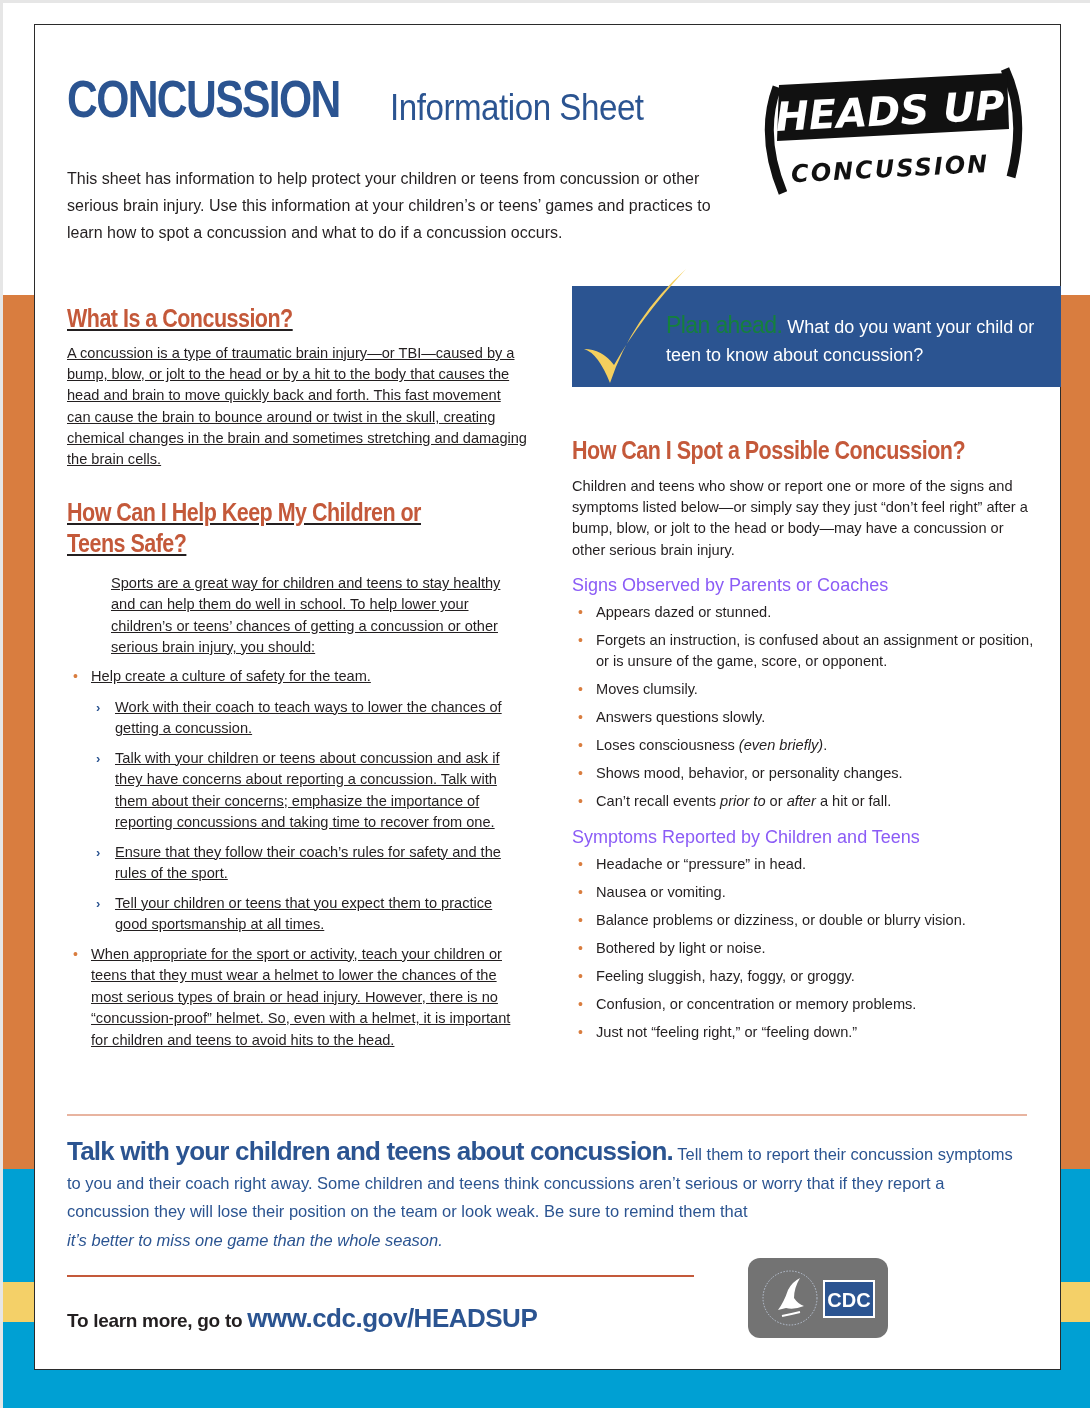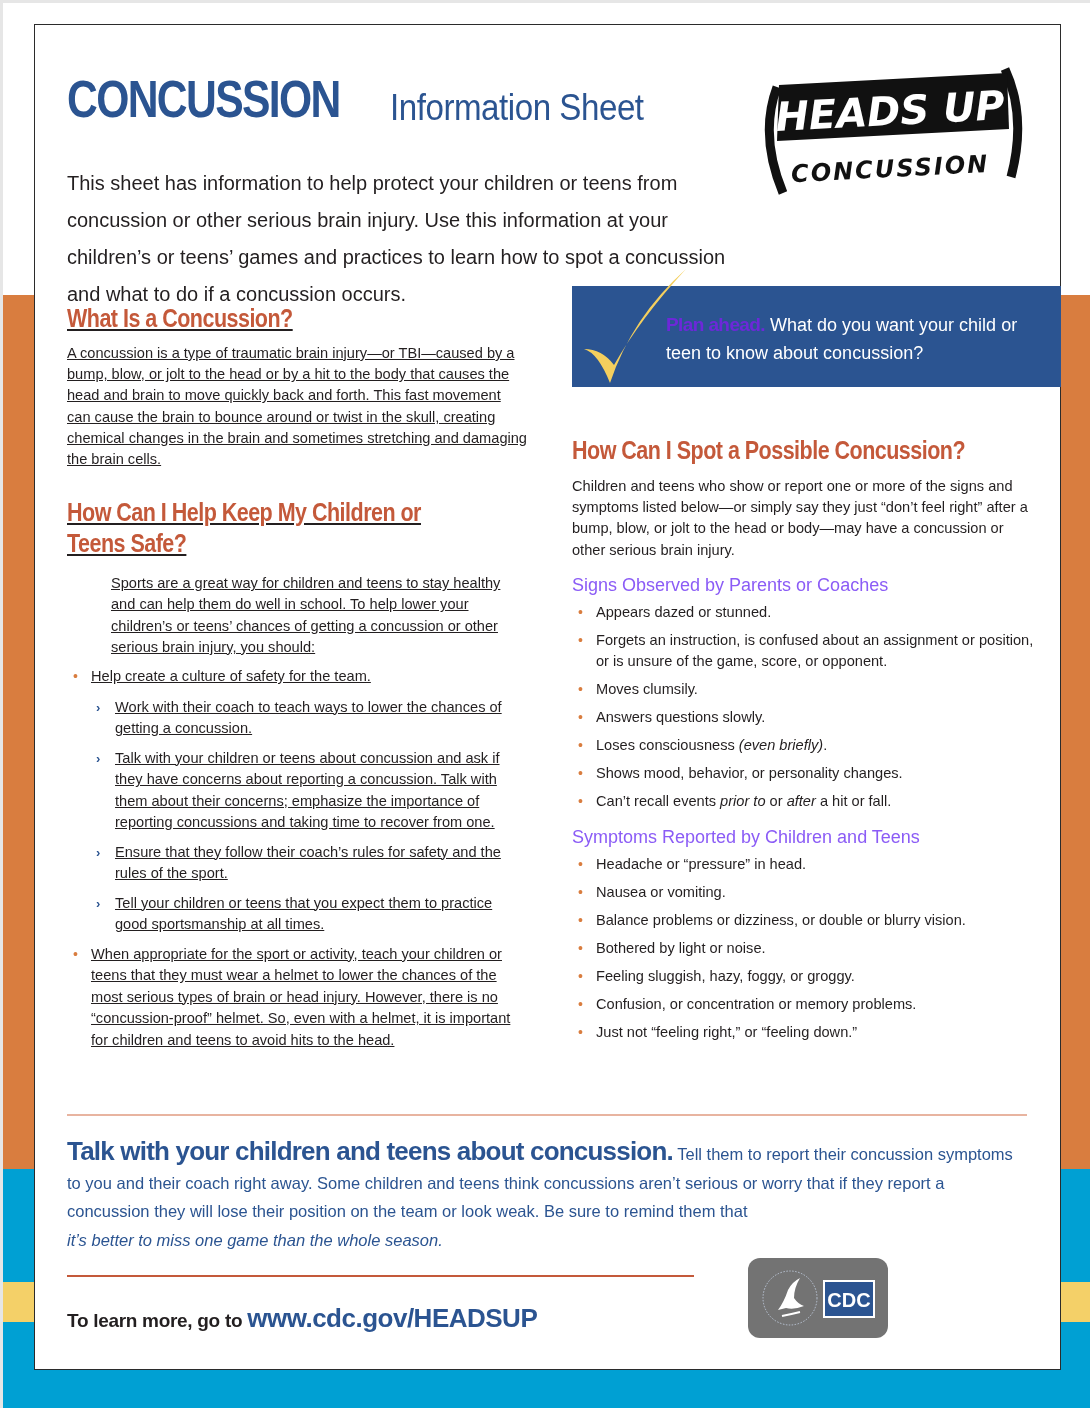--- a/index.html
+++ b/index.html
@@ -14,42 +14,42 @@
   .band-blue1 { top: 1169px; height: 113px; background: #00a0d3; }
   .band-yellow { top: 1282px; height: 40px; background: #f4d068; }
   .band-blue2 { top: 1322px; height: 86px; background: #00a0d3; }
 
   .sheet { position: absolute; left: 34px; top: 24px; width: 1027px; height: 1346px; background: #fff; border: 1.5px solid #2b2b2b; }
 
   .title-row { position: absolute; left: 32px; top: 44px; white-space: nowrap; }
   .title-main { font-family: "Liberation Sans", sans-serif; font-weight: 700; font-size: 52px; color: #2b5491; letter-spacing: -2px; transform: scaleX(0.82); transform-origin: left; display: inline-block; }
   .title-sub { font-family: "Liberation Sans", sans-serif; font-size: 36px; color: #2b5491; position: absolute; left: 323px; top: 18px; letter-spacing: -0.5px; transform: scaleX(0.92); transform-origin: left; }
 
-  .intro { position: absolute; left: 32px; top: 140px; width: 660px; font-size: 20px; line-height: 37px; color: #231f20; }
+  .intro { position: absolute; left: 32px; top: 140px; width: 660px; font-size: 16px; line-height: 27px; color: #231f20; }
 
   .logo { position: absolute; left: 720px; top: 40px; width: 270px; height: 135px; }
 
   .col-left { position: absolute; left: 32px; top: 278px; width: 460px; text-decoration: underline; }
   .col-right { position: absolute; left: 537px; top: 410px; width: 465px; }
 
   h2.sec { color: #c4593a; font-size: 25px; font-weight: 700; line-height: 31px; letter-spacing: -0.6px; transform: scaleX(0.86); transform-origin: left; white-space: nowrap; }
   .body-text { font-size: 14.6px; line-height: 21.2px; color: #231f20; }
   h3.sub { color: #8b5cf6; font-size: 18px; font-weight: 400; margin-top: 14px; margin-bottom: 6px; }
 
   ul.bullets { list-style: none; margin-top: 8px; }
   ul.bullets > li { position: relative; padding-left: 24px; font-size: 14.6px; line-height: 21.5px; margin-bottom: 6.5px; }
   ul.bullets > li .dot { position: absolute; left: 6px; top: 0; color: #d97d3f; font-size: 14px; }
   ul.sub-bullets { list-style: none; margin-top: 9px; }
   ul.sub-bullets > li { position: relative; padding-left: 24px; font-size: 14.6px; line-height: 21.5px; margin-bottom: 8px; }
   ul.sub-bullets > li .chev { position: absolute; left: 5px; top: 0; color: #2b5491; font-weight: 700; font-size: 13px; }
 
   .plan-box { position: absolute; left: 537px; top: 261px; width: 489px; height: 101px; background: #2b5491; }
   .plan-check { position: absolute; left: 545px; top: 242px; width: 110px; height: 130px; }
   .plan-text { position: absolute; left: 631px; top: 286px; width: 380px; color: #fff; font-size: 18px; line-height: 28px; }
-  .plan-strong { color: #6d28d9; font-weight: 700; font-size: 19px; letter-spacing: -0.6px; }
+  .plan-strong { color: #15803d; font-weight: 400; font-size: 23px; letter-spacing: -0.6px; }
 
   .divider-top { position: absolute; left: 32px; top: 1089px; width: 960px; height: 2px; background: #e8b4a0; }
   .talk { position: absolute; left: 32px; top: 1112px; width: 960px; color: #2b5491; font-size: 16.5px; line-height: 28.5px; }
   .talk-strong { font-weight: 700; font-size: 26px; letter-spacing: -0.8px; }
   .talk-em { font-style: italic; }
   .divider-bot { position: absolute; left: 32px; top: 1250px; width: 627px; height: 1.5px; background: #c4593a; }
 
   .learn { position: absolute; left: 32px; top: 1278px; font-size: 19px; font-weight: 700; color: #231f20; white-space: nowrap; letter-spacing: -0.3px; }
   .learn-link { color: #2b5491; font-size: 26px; font-weight: 700; text-decoration: none; letter-spacing: -0.5px; }
 

